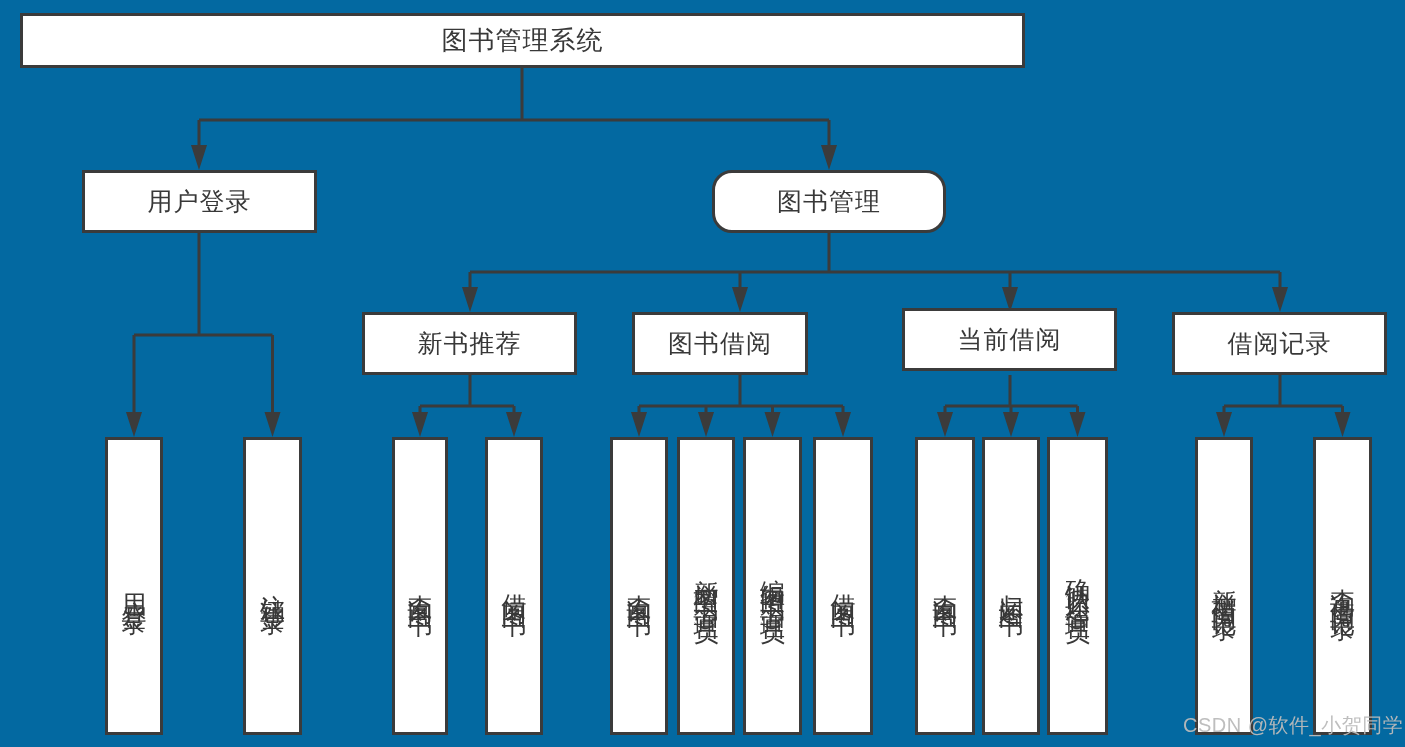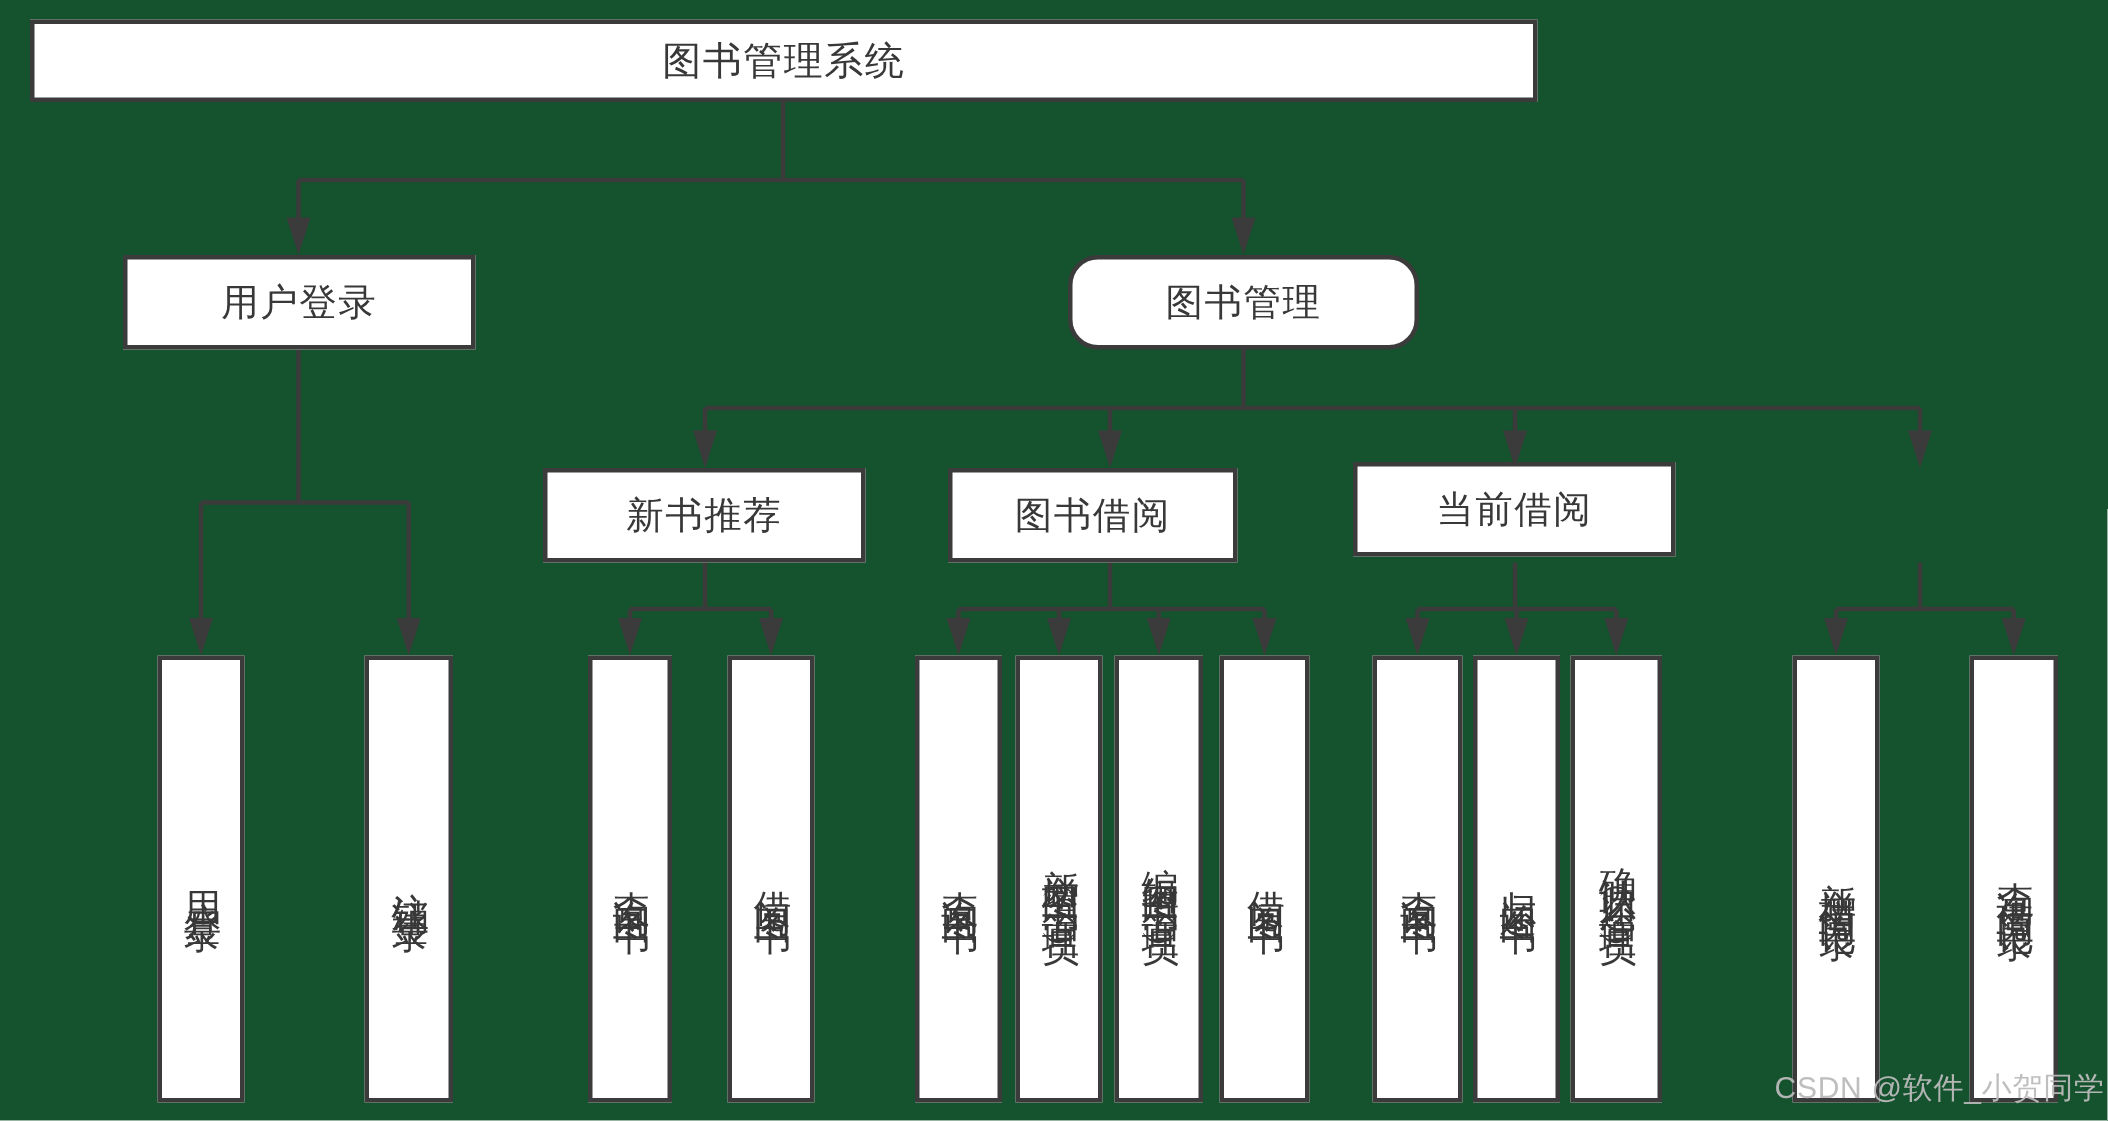--- a/index.html
+++ b/index.html
@@ -1,20 +1,20 @@
 <!DOCTYPE html>
 <html><head>
 <meta charset="utf-8">
 <style>
   html, body { margin: 0; padding: 0; background: #ffffff; }
   .stage {
     position: relative;
     width: 1405px;
     height: 747px;
-    background: #14532d;
+    background: #0369a1;
     font-family: "Liberation Sans", sans-serif;
     color: #383838;
     overflow: hidden;
   }
   svg.connectors {
     position: absolute;
     left: 0; top: 0;
     width: 1405px; height: 747px;
   }
   .box {
@@ -123,25 +123,28 @@
   <div class="box" style="left:82px; top:170px; width:235px; height:63px;">
     <span class="hlabel">用户登录</span>
   </div>
   <div class="box" style="left:712px; top:170px; width:234px; height:63px;border-radius:20px;">
     <span class="hlabel">图书管理</span>
   </div>
 
   <div class="box" style="left:362px; top:312px; width:215px; height:63px;">
     <span class="hlabel">新书推荐</span>
   </div>
-  <div class="box" style="left:632px; top:312px; width:193px; height:63px;text-align:right;">
+  <div class="box" style="left:632px; top:312px; width:176px; height:63px;text-align:right;">
     <span class="hlabel">图书借阅</span>
   </div>
   <div class="box" style="left:902px; top:308px; width:215px; height:63px;">
     <span class="hlabel">当前借阅</span>
+  </div>
+  <div class="box" style="left:1172px; top:312px; width:215px; height:63px;">
+    <span class="hlabel">借阅记录</span>
   </div>
 
   <div class="box leaf" style="left:105px; top:437px; width:58px; height:298px;">
     <span class="vlabel">用户登录</span>
   </div>
   <div class="box leaf" style="left:243px; top:437px; width:59px; height:298px;">
     <span class="vlabel">注销登录</span>
   </div>
 
   <div class="box leaf" style="left:392px; top:437px; width:56px; height:298px;">

